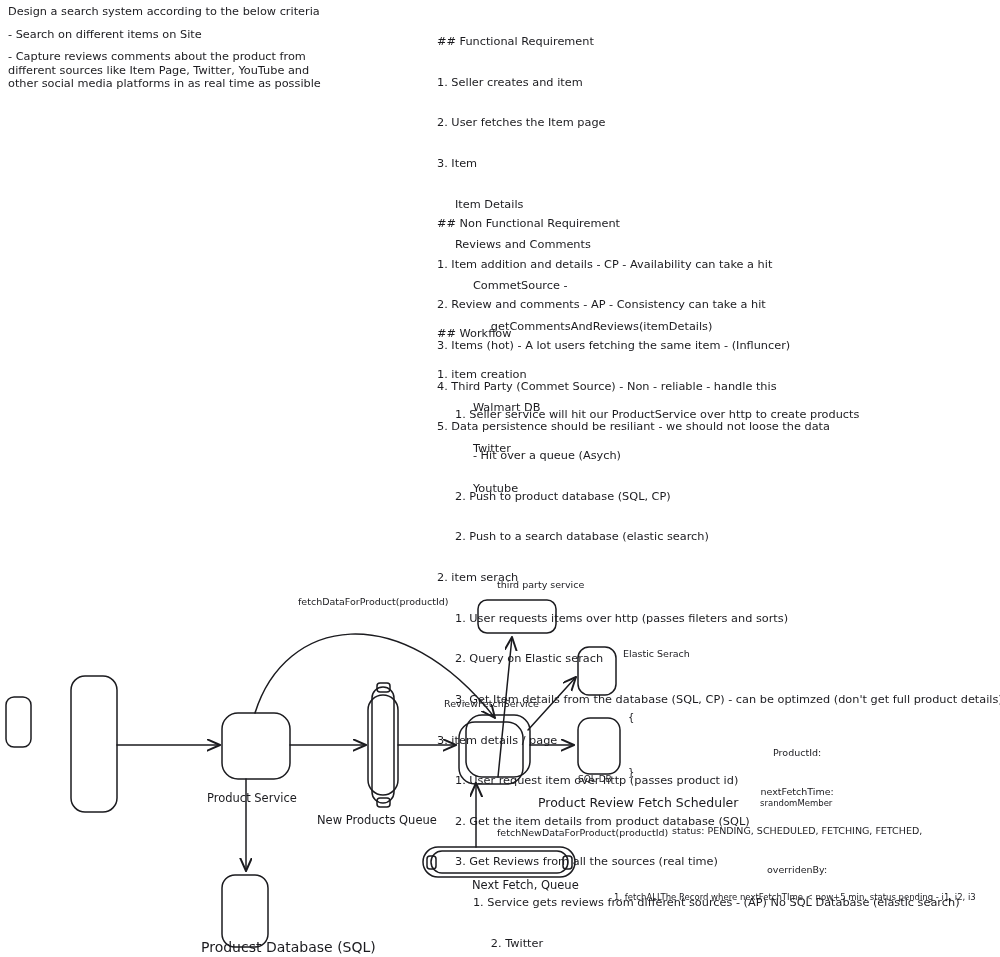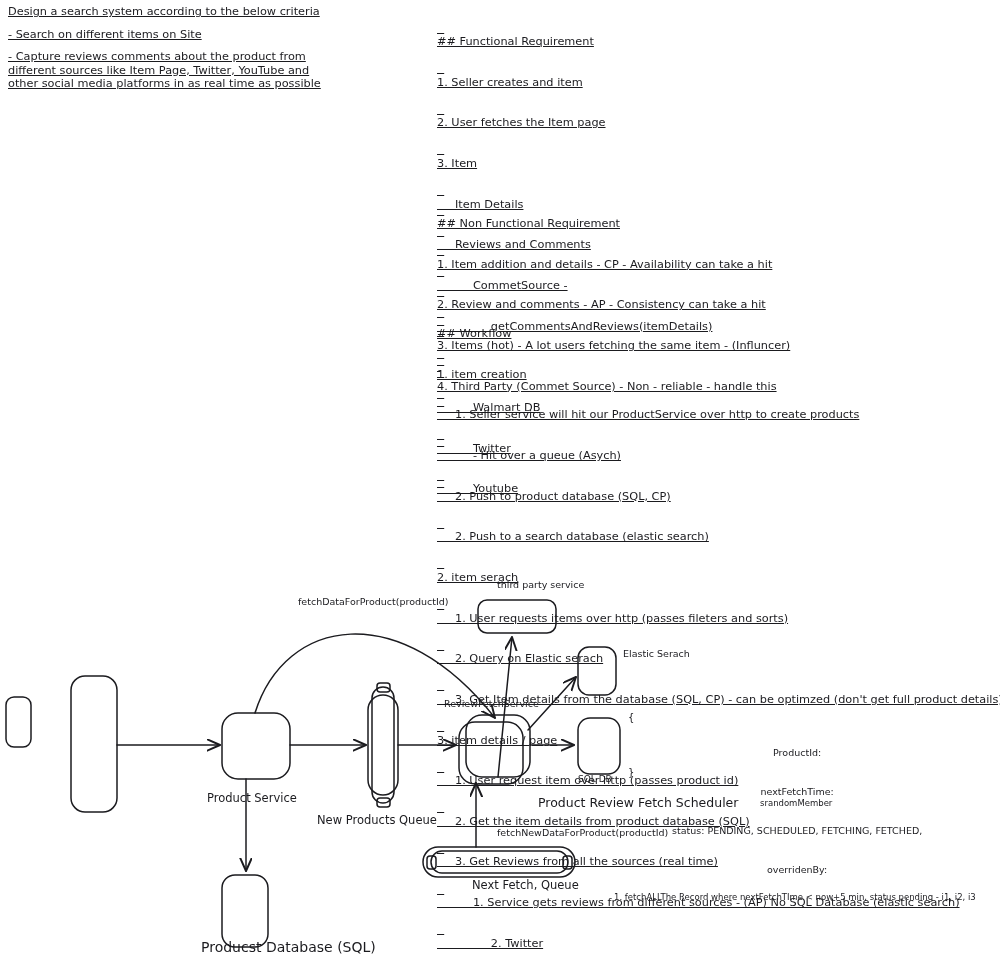--- a/index.html
+++ b/index.html
@@ -13,21 +13,20 @@
     position: relative;
     overflow: hidden;
     font-family: "DejaVu Sans", sans-serif;
     color: #1b1b1f;
   }
   .note-block {
     position: absolute;
     white-space: pre;
     font-family: "DejaVu Sans", sans-serif;
     color: #1b1b1f;
-    text-decoration: underline;
   }
   
   #criteria {
     left: 8px;
     top: 5px;
     width: 330px;
     font-size: 11.3px;
     line-height: 13.6px;
     white-space: normal;
   }
@@ -86,20 +85,21 @@
   <span class="ln">          Twitter</span>
   <span class="ln">          Youtube</span>
 </div>
 
 <div class="note-block" id="notes-nonfunc">
   <span class="ln">## Non Functional Requirement</span>
   <span class="ln">1. Item addition and details - CP - Availability can take a hit</span>
   <span class="ln">2. Review and comments - AP - Consistency can take a hit</span>
   <span class="ln">3. Items (hot) - A lot users fetching the same item - (Influncer)</span>
   <span class="ln">4. Third Party (Commet Source) - Non - reliable - handle this</span>
+  <span class="ln">5. Data persistence should be resiliant - we should not loose the data</span>
 </div>
 
 <div class="note-block" id="notes-workflow">
   <span class="ln">## Workflow</span>
   <span class="ln">1. item creation</span>
   <span class="ln">     1. Seller service will hit our ProductService over http to create products</span>
   <span class="ln">          - Hit over a queue (Asych)</span>
   <span class="ln">     2. Push to product database (SQL, CP)</span>
   <span class="ln">     2. Push to a search database (elastic search)</span>
   <span class="ln">2. item serach</span>

